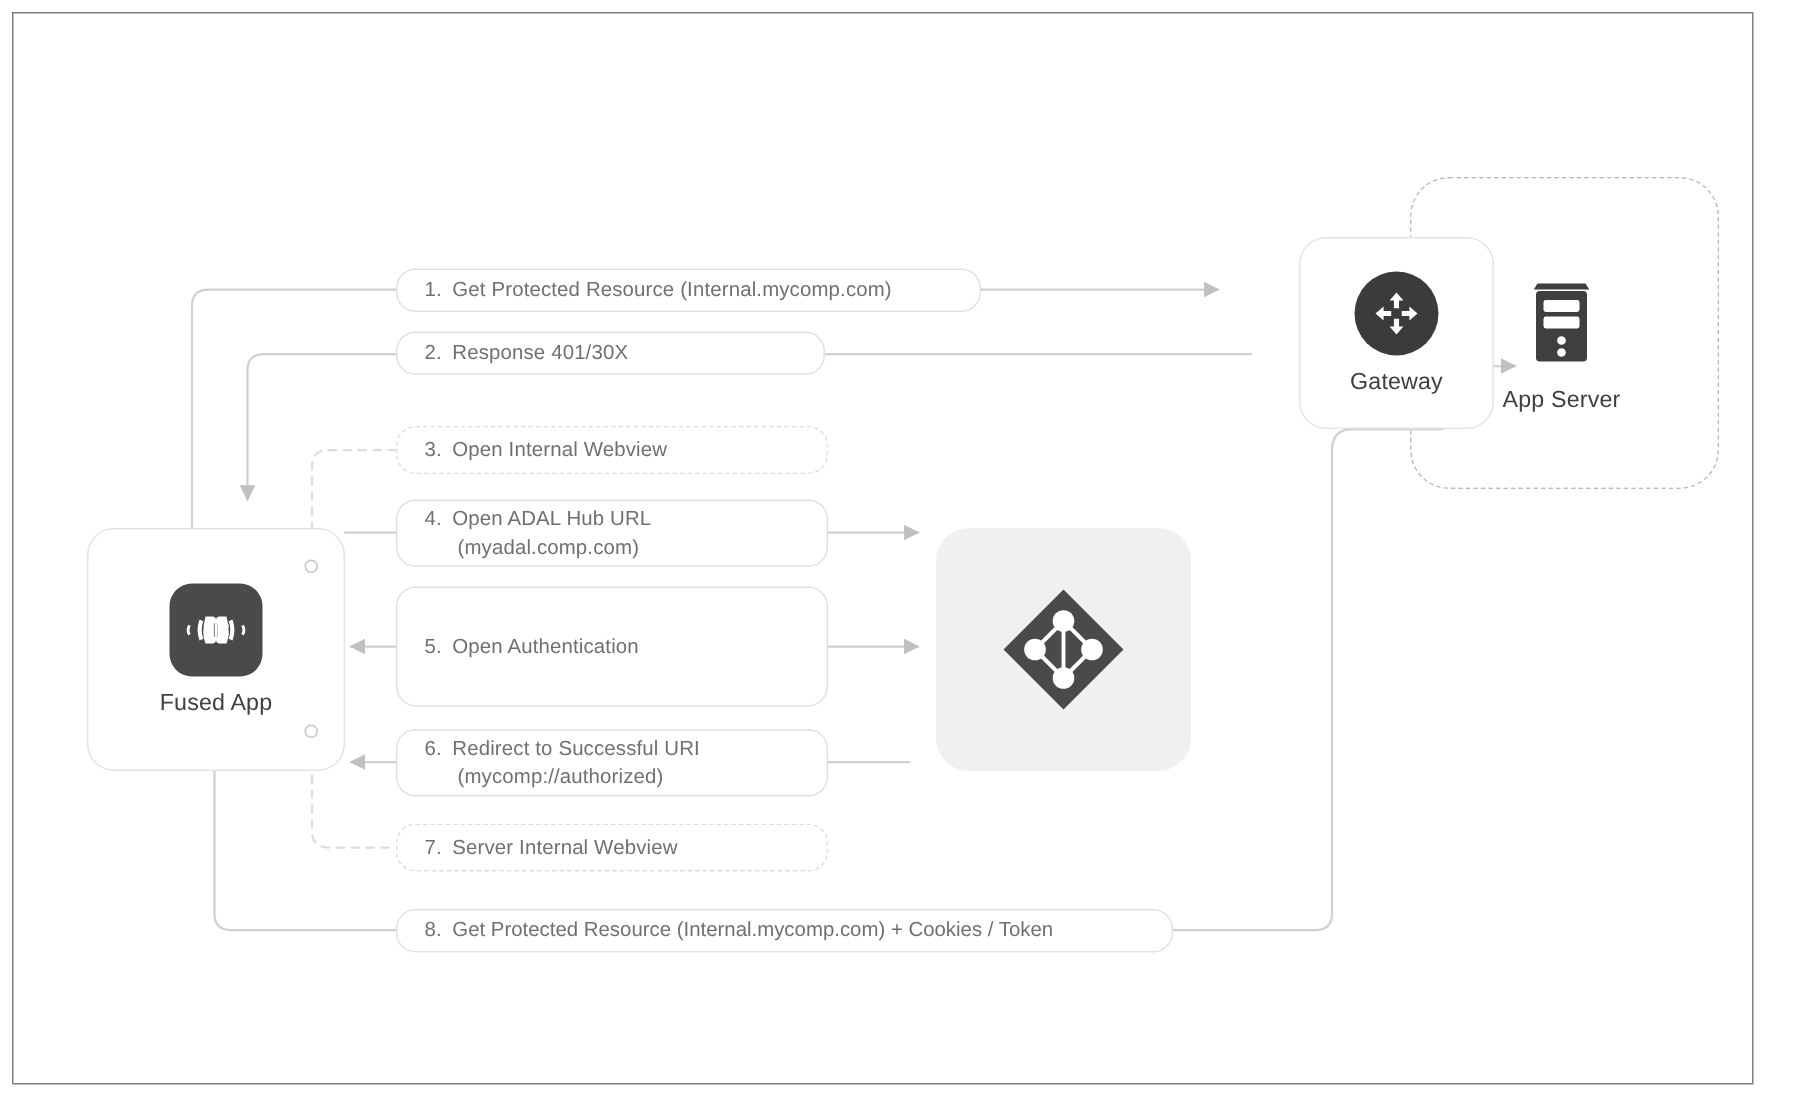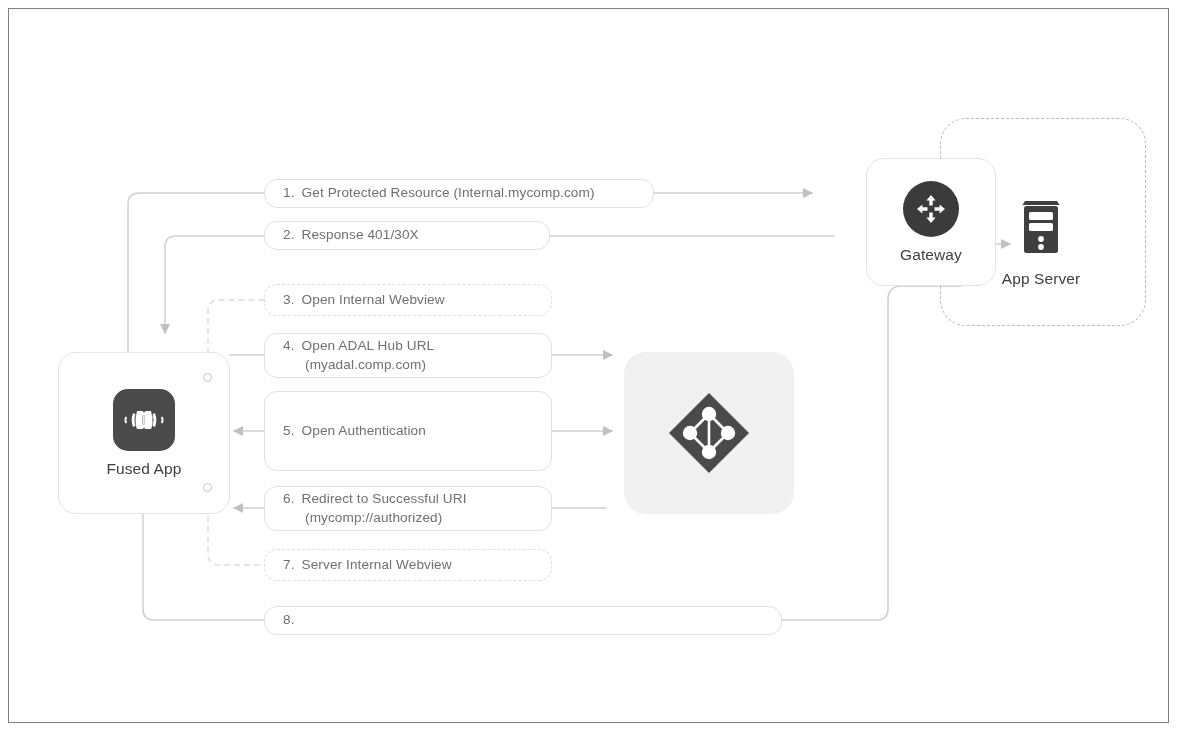--- a/index.html
+++ b/index.html
@@ -58,21 +58,21 @@
     border-radius: 50%;
     background: #3b3b3b;
     display: flex; align-items: center; justify-content: center;
   }
 
   #node-fused  { left: 58px;  top: 352px; width: 172px; height: 162px; }
   #node-gateway{ left: 866px; top: 158px; width: 130px; height: 128px; }
   #node-adal   { left: 624px; top: 352px; width: 170px; height: 162px;
                  background: #f0f0f0; border: none; border-radius: 22px; }
   #node-server { left: 975px; top: 172px; width: 132px; height: 116px;
-                 border: none; background: transparent; justify-content: flex-end; }
+                 border: none; background: transparent; }
 
   
   #group-dashed {
     position: absolute;
     left: 940px; top: 118px;
     width: 206px; height: 208px;
     border: 1.6px dashed #b9babc;
     border-radius: 26px;
     background: transparent;
   }
@@ -268,14 +268,15 @@
     <div class="row2">(mycomp://authorized)</div>
   </div>
 
   <div class="pill dashed" id="pill-7">
     <span class="num">7.</span>
     <span class="txt">Server Internal Webview</span>
   </div>
 
   <div class="pill" id="pill-8">
     <span class="num">8.</span>
+    <span class="txt">Get Protected Resource (Internal.mycomp.com) + Cookies / Token</span>
   </div>
 </div>
 
 </body></html>

